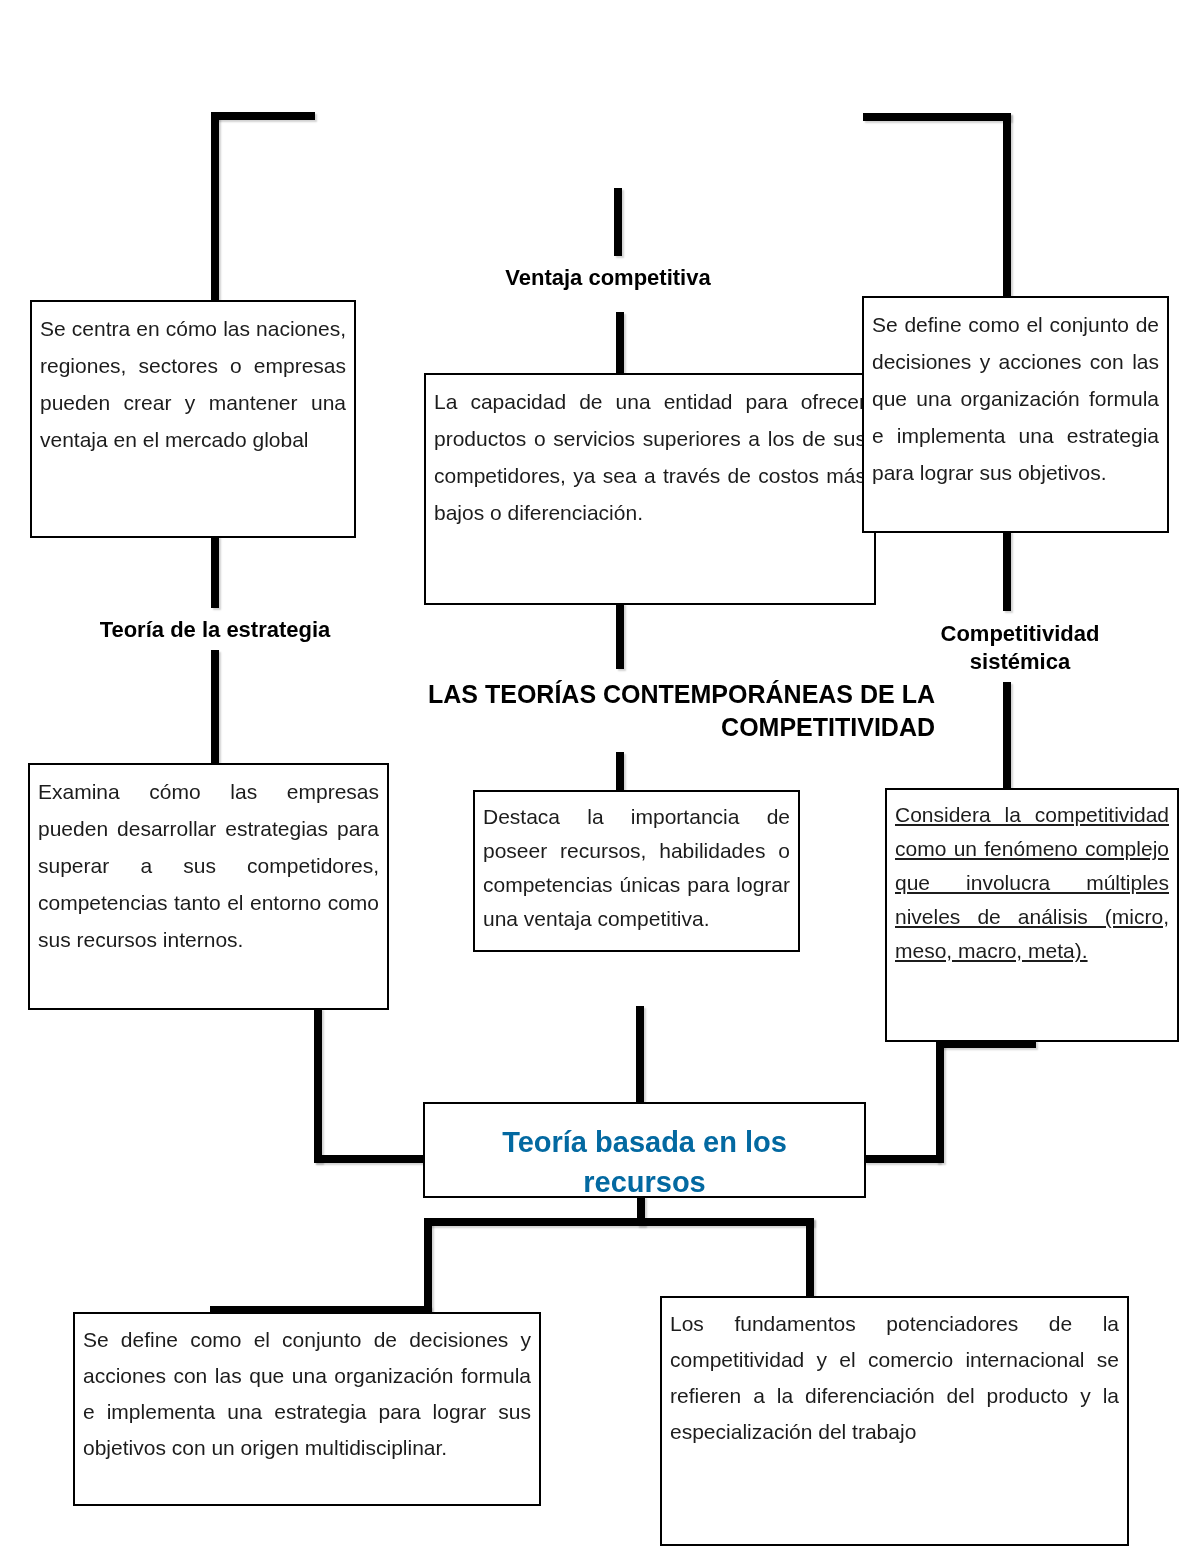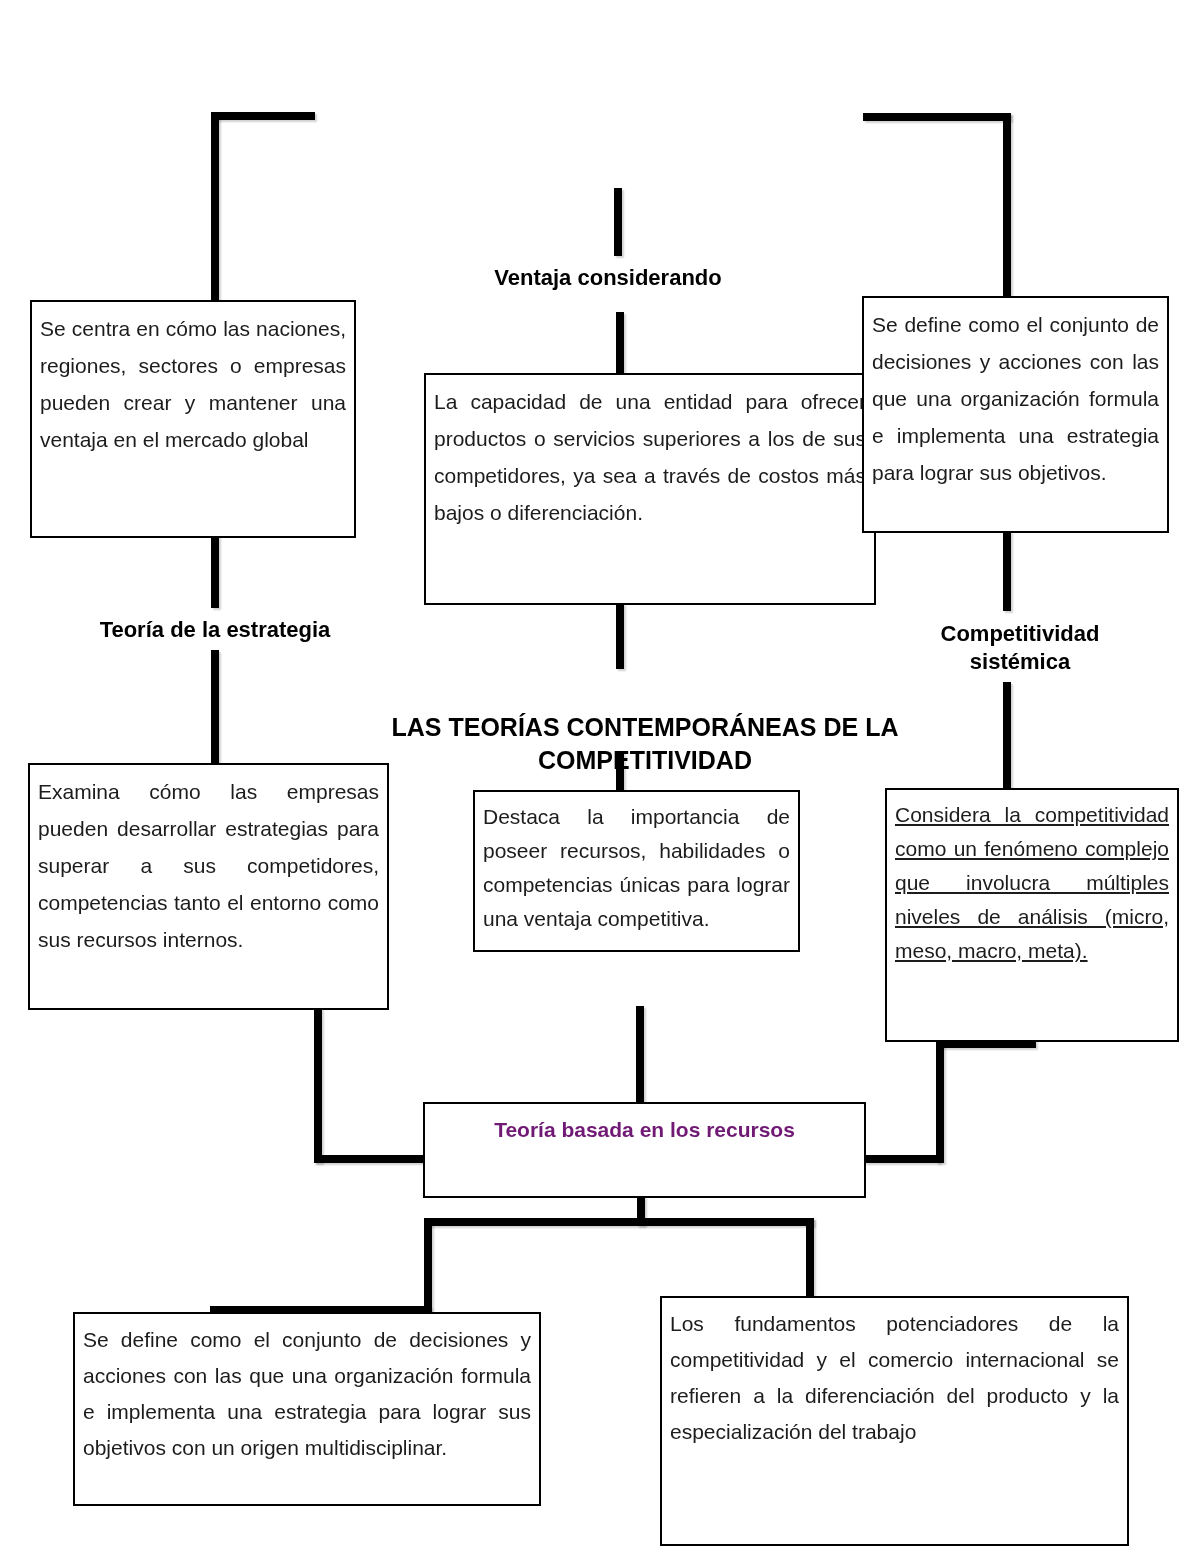--- a/index.html
+++ b/index.html
@@ -38,25 +38,25 @@
   .box p{margin:0;}
   .title-box{
     font-size:38px;
     line-height:56px;
     text-align:center;
     color:#000;
     padding:10px 40px;
   }
   .recursos-box{
     font-weight:bold;
-    font-size:21px;
+    font-size:29px;
     line-height:40px;
     text-align:center;
-    color:#701a75;
-    padding:6px 20px;
+    color:#0369a1;
+    padding:18px 20px;
   }
   .lh34{line-height:34px;}
   .lh36{line-height:36px;}
   
   .label{
     position:absolute;
     font-weight:bold;
     color:#000;
     text-align:center;
     font-size:22px;
@@ -90,25 +90,25 @@
   <div class="conn" style="left:939px;top:1040px;width:97px;height:8px;"></div>
   <div class="conn" style="left:936px;top:1040px;width:8px;height:123px;"></div>
   <div class="conn" style="left:864px;top:1155px;width:76px;height:8px;"></div>
   <div class="conn" style="left:637px;top:1196px;width:8px;height:30px;"></div>
   <div class="conn" style="left:424px;top:1218px;width:390px;height:8px;"></div>
   <div class="conn" style="left:424px;top:1218px;width:8px;height:96px;"></div>
   <div class="conn" style="left:806px;top:1218px;width:8px;height:80px;"></div>
   <div class="conn" style="left:210px;top:1306px;width:221px;height:6px;"></div>
 
 
-  <div class="label" style="left:428px;top:264px;width:360px;">Ventaja considerando</div>
+  <div class="label" style="left:428px;top:264px;width:360px;">Ventaja competitiva</div>
 
   <div class="label" style="left:75px;top:616px;width:280px;">Teoría de la estrategia</div>
 
-  <div class="label label-heading" style="left:355px;top:711px;width:580px;">LAS TEORÍAS CONTEMPORÁNEAS DE LA COMPETITIVIDAD</div>
+  <div class="label label-heading" style="left:355px;top:678px;width:580px;text-align:right;">LAS TEORÍAS CONTEMPORÁNEAS DE LA COMPETITIVIDAD</div>
 
   <div class="label" style="left:915px;top:620px;width:210px;">Competitividad sistémica</div>
 
   <div class="box" style="left:30px;top:300px;width:326px;height:238px;">
     <p>Se centra en cómo las naciones, regiones, sectores o empresas pueden crear y mantener una ventaja en el mercado global</p>
   </div>
 
   <div class="box" style="left:424px;top:373px;width:452px;height:232px;">
     <p>La capacidad de una entidad para ofrecer productos o servicios superiores a los de sus competidores, ya sea a través de costos más bajos o diferenciación.</p>
   </div>

